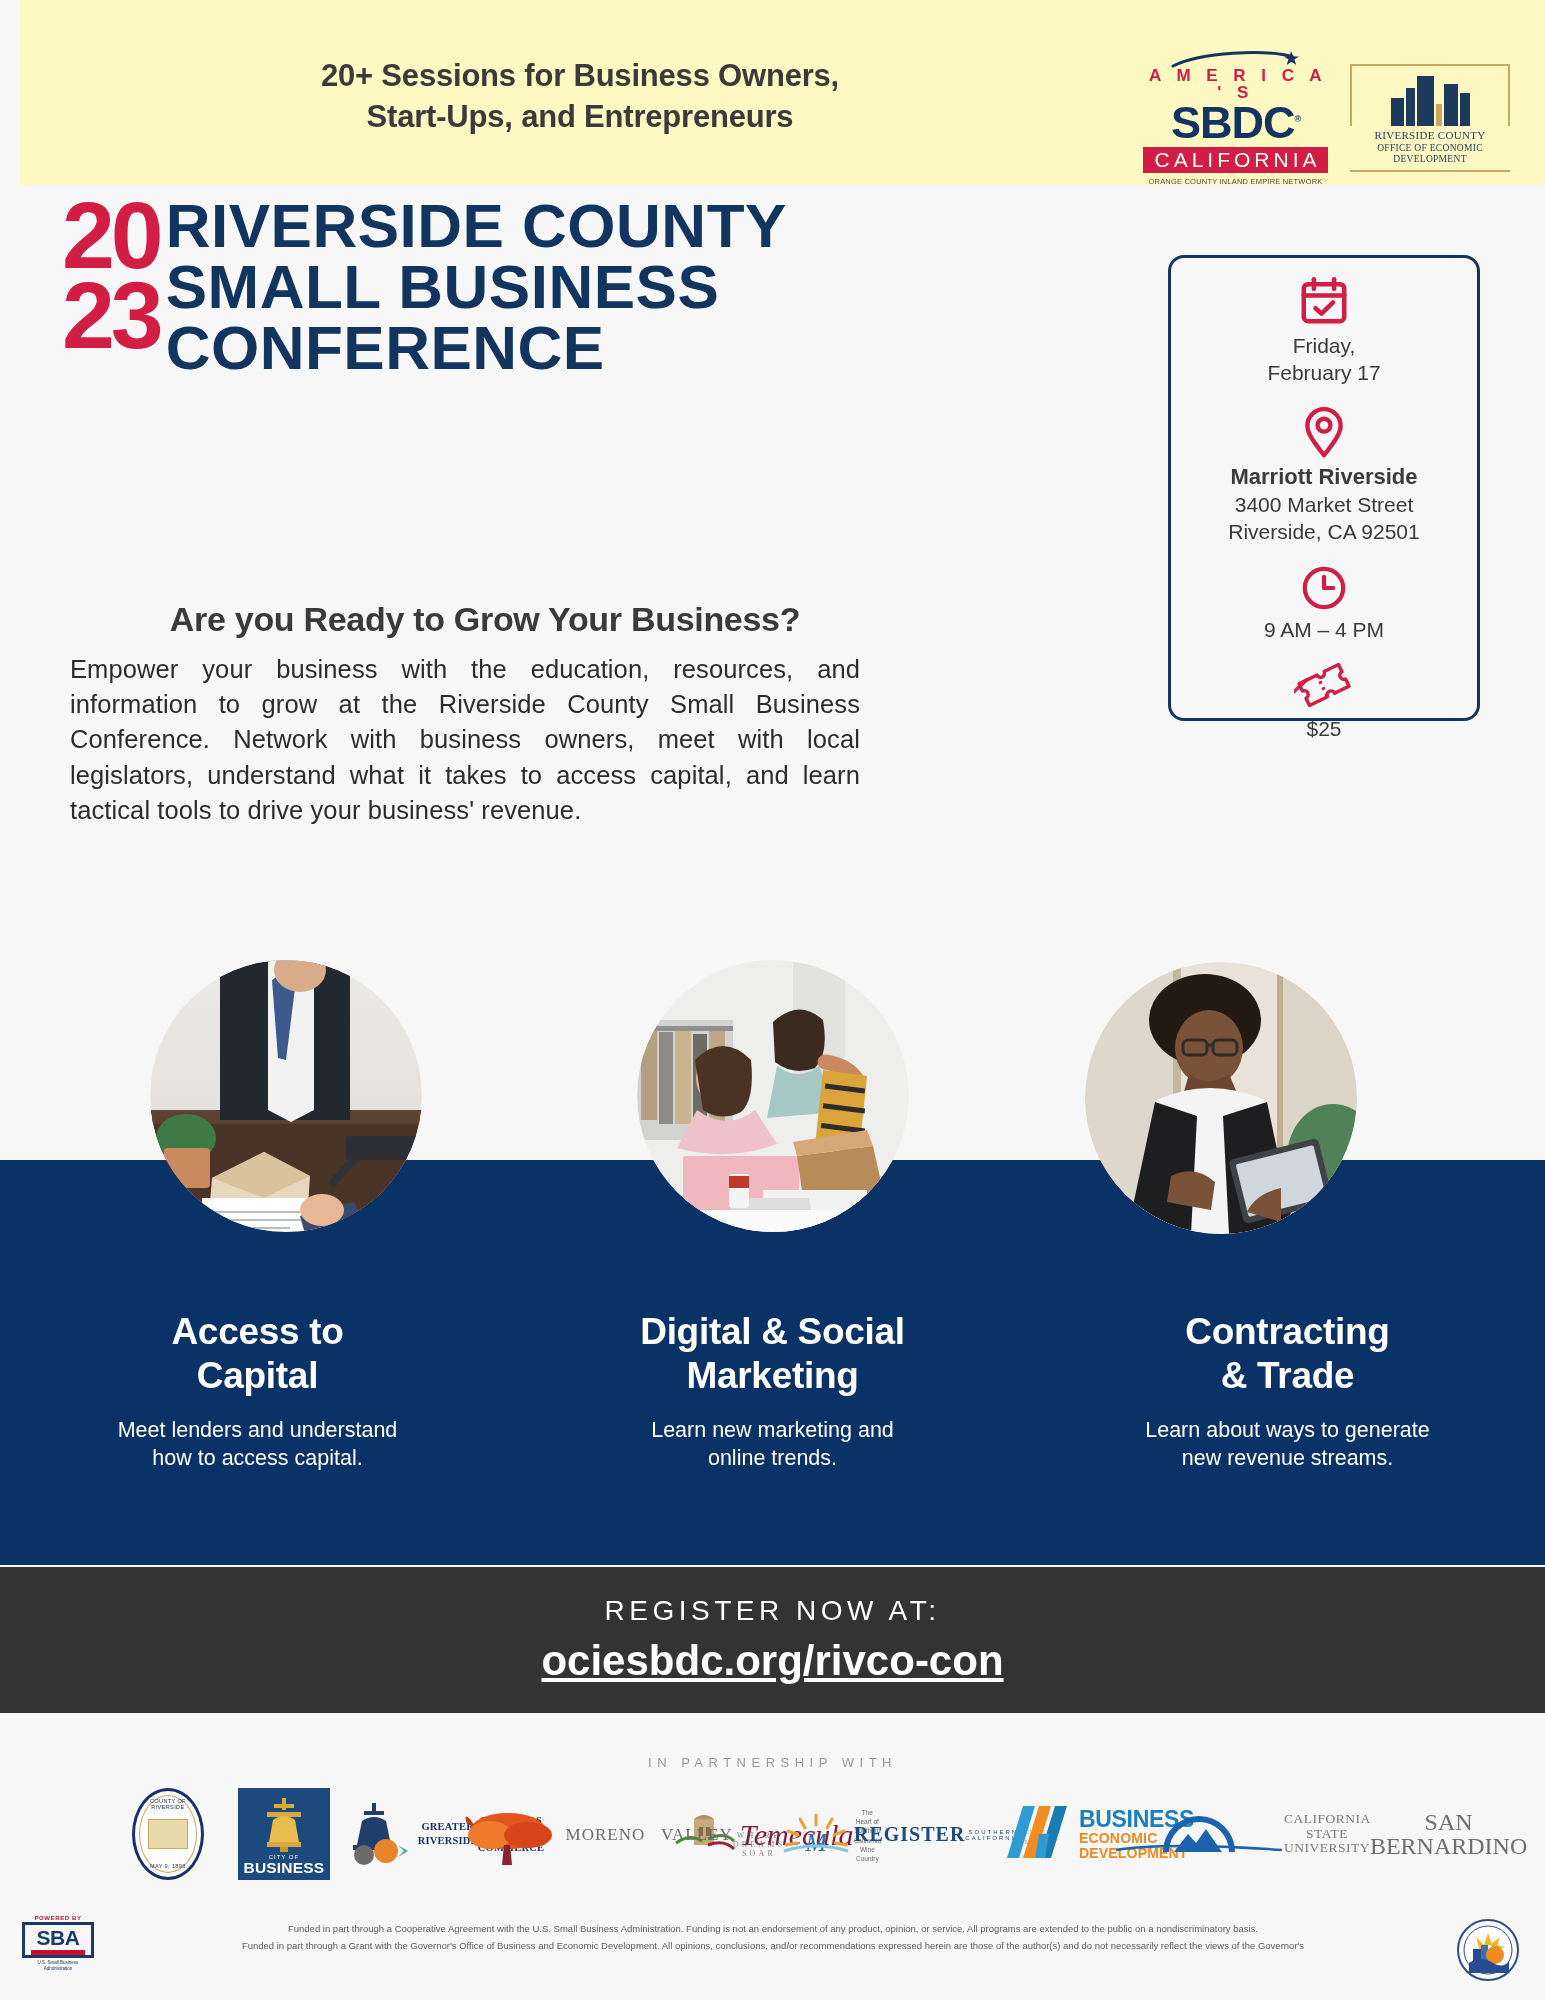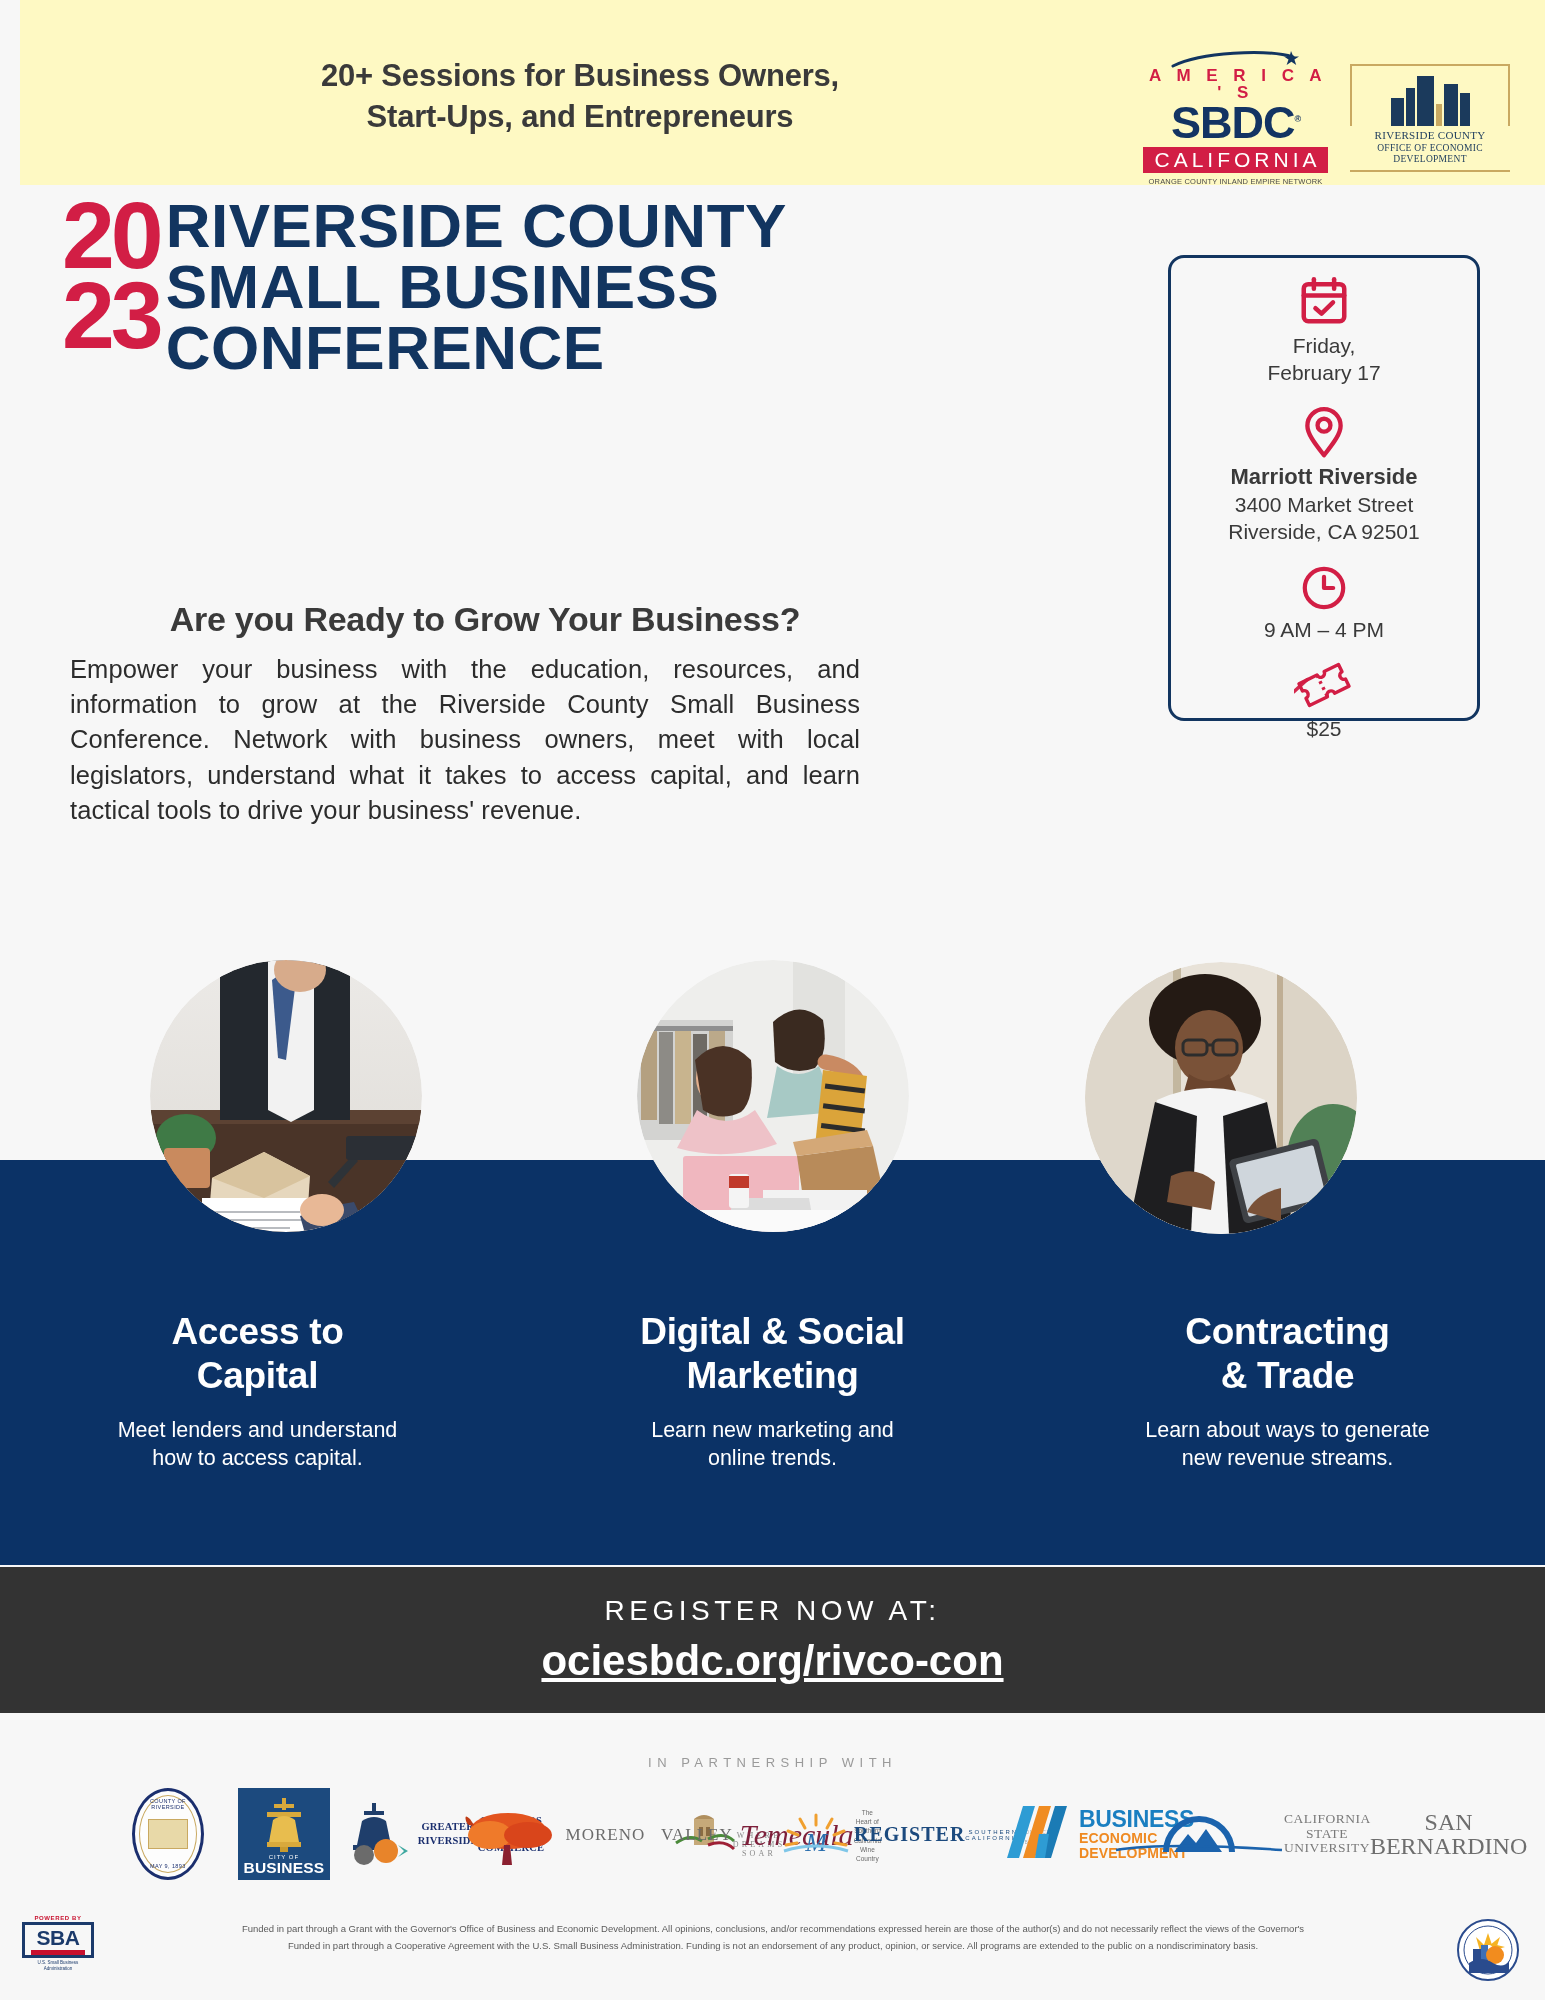--- a/index.html
+++ b/index.html
@@ -685,22 +685,22 @@
       <div class="sba">SBA</div>
       <div class="bar"></div>
     </div>
     <div class="sub">
       <div>U.S. Small Business</div>
       <div>Administration</div>
     </div>
   </div>
 
   <div class="disclaimer">
+    <div>Funded in part through a Cooperative Agreement with the U.S. Small Business Administration. Funding is not an endorsement of any product, opinion, or service. All programs are extended to the public on a nondiscriminatory basis.</div>
     <div>Funded in part through a Grant with the Governor's Office of Business and Economic Development. All opinions, conclusions, and/or recommendations expressed herein are those of the author(s) and do not necessarily reflect the views of the Governor's</div>
-    <div>Funded in part through a Cooperative Agreement with the U.S. Small Business Administration. Funding is not an endorsement of any product, opinion, or service. All programs are extended to the public on a nondiscriminatory basis.</div>
   </div>
 
   <div class="gobiz-seal">
     <svg width="62" height="62" viewBox="0 0 62 62">
       <circle cx="31" cy="31" r="30" fill="#ffffff" stroke="#2a4b8d" stroke-width="2"></circle>
       <circle cx="31" cy="31" r="24" fill="#ffffff" stroke="#2a4b8d" stroke-width="1"></circle>
       <g fill="#f5b323">
         <path d="M31 14 l4 12 -8 0Z"></path>
         <path d="M43 18 l-4 12 -6 -4Z"></path>
         <path d="M19 18 l10 10 -6 4Z"></path>

